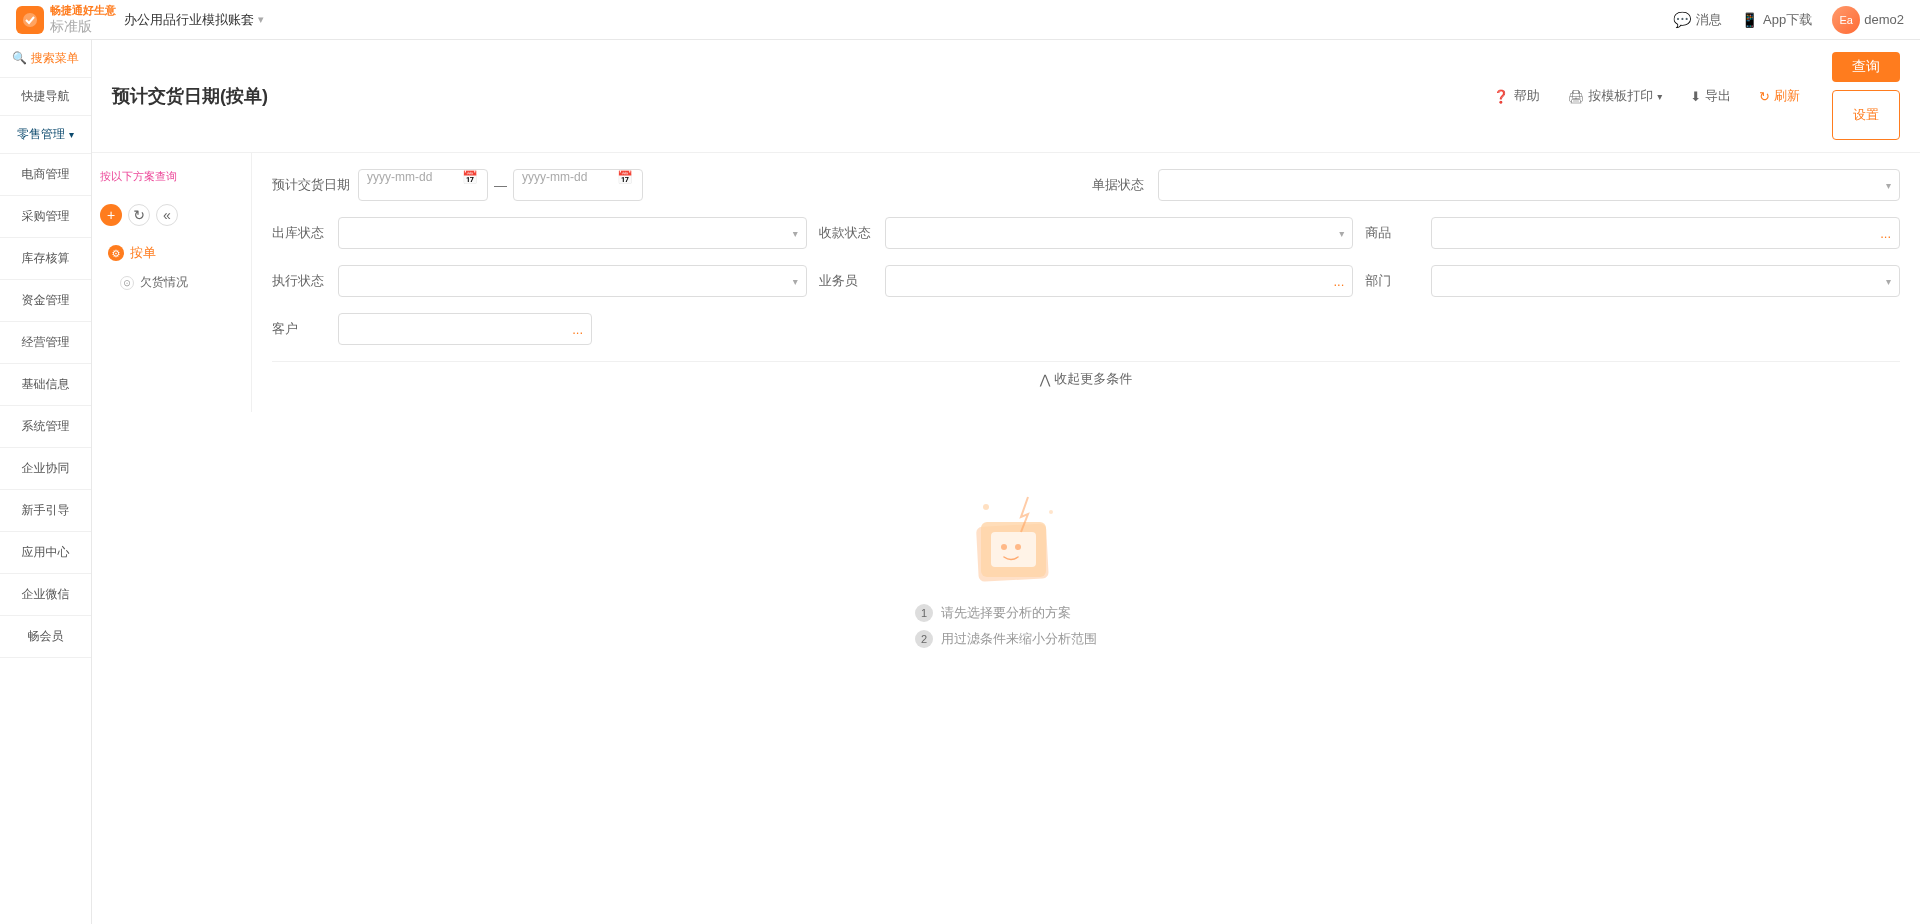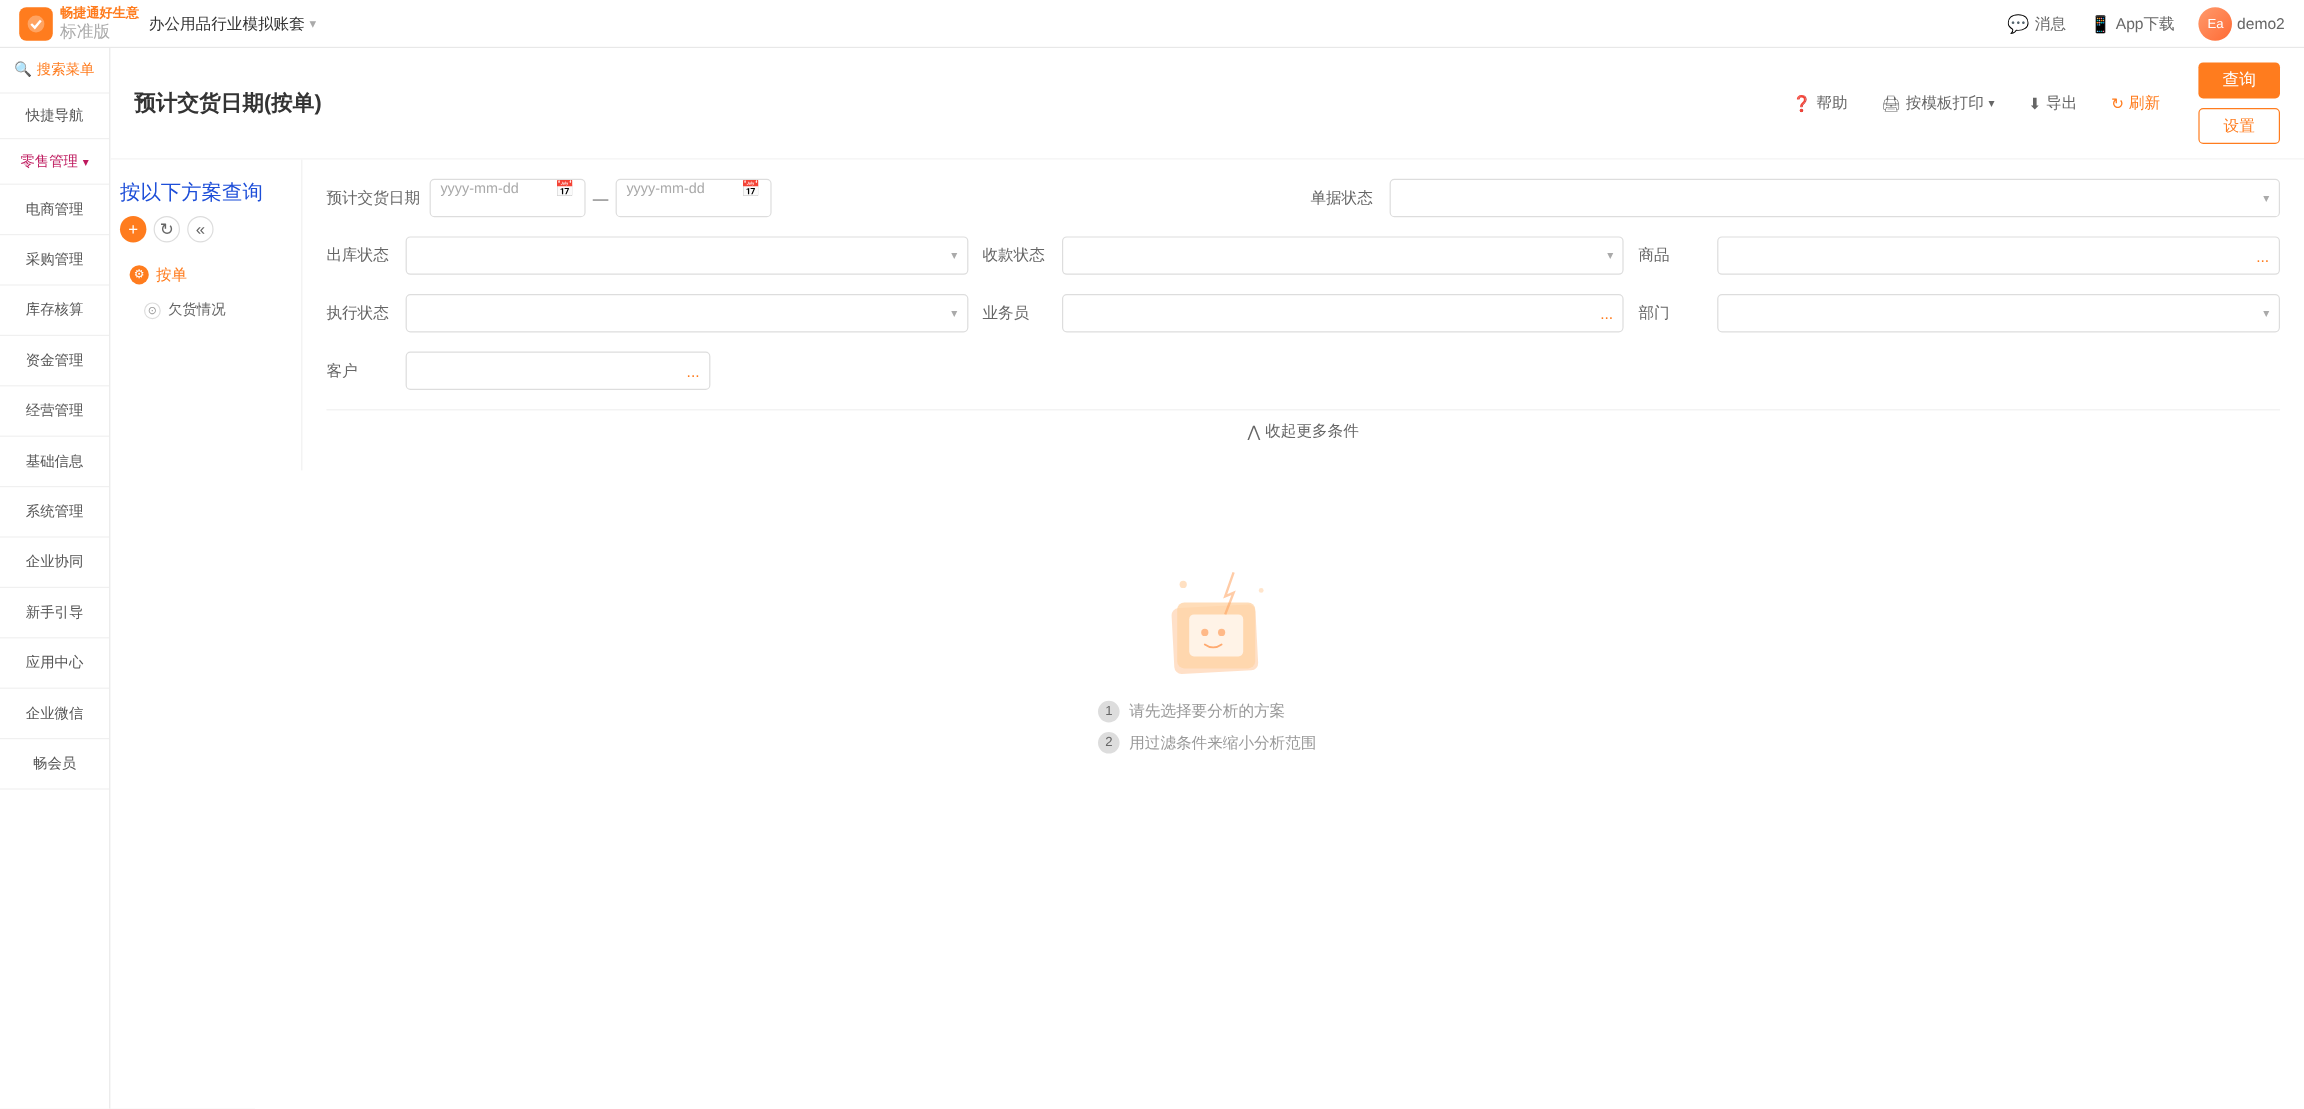--- a/index.html
+++ b/index.html
@@ -97,21 +97,21 @@
       text-align: center;
       cursor: pointer;
       border-bottom: 1px solid #f0f0f0;
     }
     .sidebar-group {
       border-bottom: 1px solid #f0f0f0;
     }
     .sidebar-group-header {
       padding: 10px 8px;
       font-size: 12px;
-      color: #be185d;
+      color: #0c4a6e;
       display: flex;
       align-items: center;
       justify-content: center;
       gap: 4px;
       cursor: pointer;
     }
     .sidebar-group-header.expanded { color: #ff7c1e; }
     .sidebar-sub-item {
       padding: 8px 8px;
       font-size: 12px;
@@ -230,40 +230,41 @@
       border: none;
       padding: 6px 20px;
       border-radius: 4px;
       font-size: 14px;
       cursor: pointer;
     }
     .btn-settings {
       background: white;
       color: #ff7c1e;
       border: 1px solid #ff7c1e;
-      padding: 5px 16px;
+      padding: 15px 16px;
       border-radius: 4px;
       font-size: 13px;
       cursor: pointer;
     }
 
     
     .filter-section {
       display: flex;
       background: #fff;
     }
     .filter-left {
       width: 160px;
       border-right: 1px solid #f0f0f0;
       padding: 16px 8px;
       flex-shrink: 0;
     }
     .filter-left-title {
-      font-size: 17px;
-      color: #1d4ed8;
+      font-size: 11px;
+      color: #ec4899;
+      margin-bottom: 12px;
     }
     .filter-left-actions {
       display: flex;
       align-items: center;
       gap: 6px;
       margin-bottom: 12px;
     }
     .filter-left-action-btn {
       width: 22px; height: 22px;
       border-radius: 50%;

